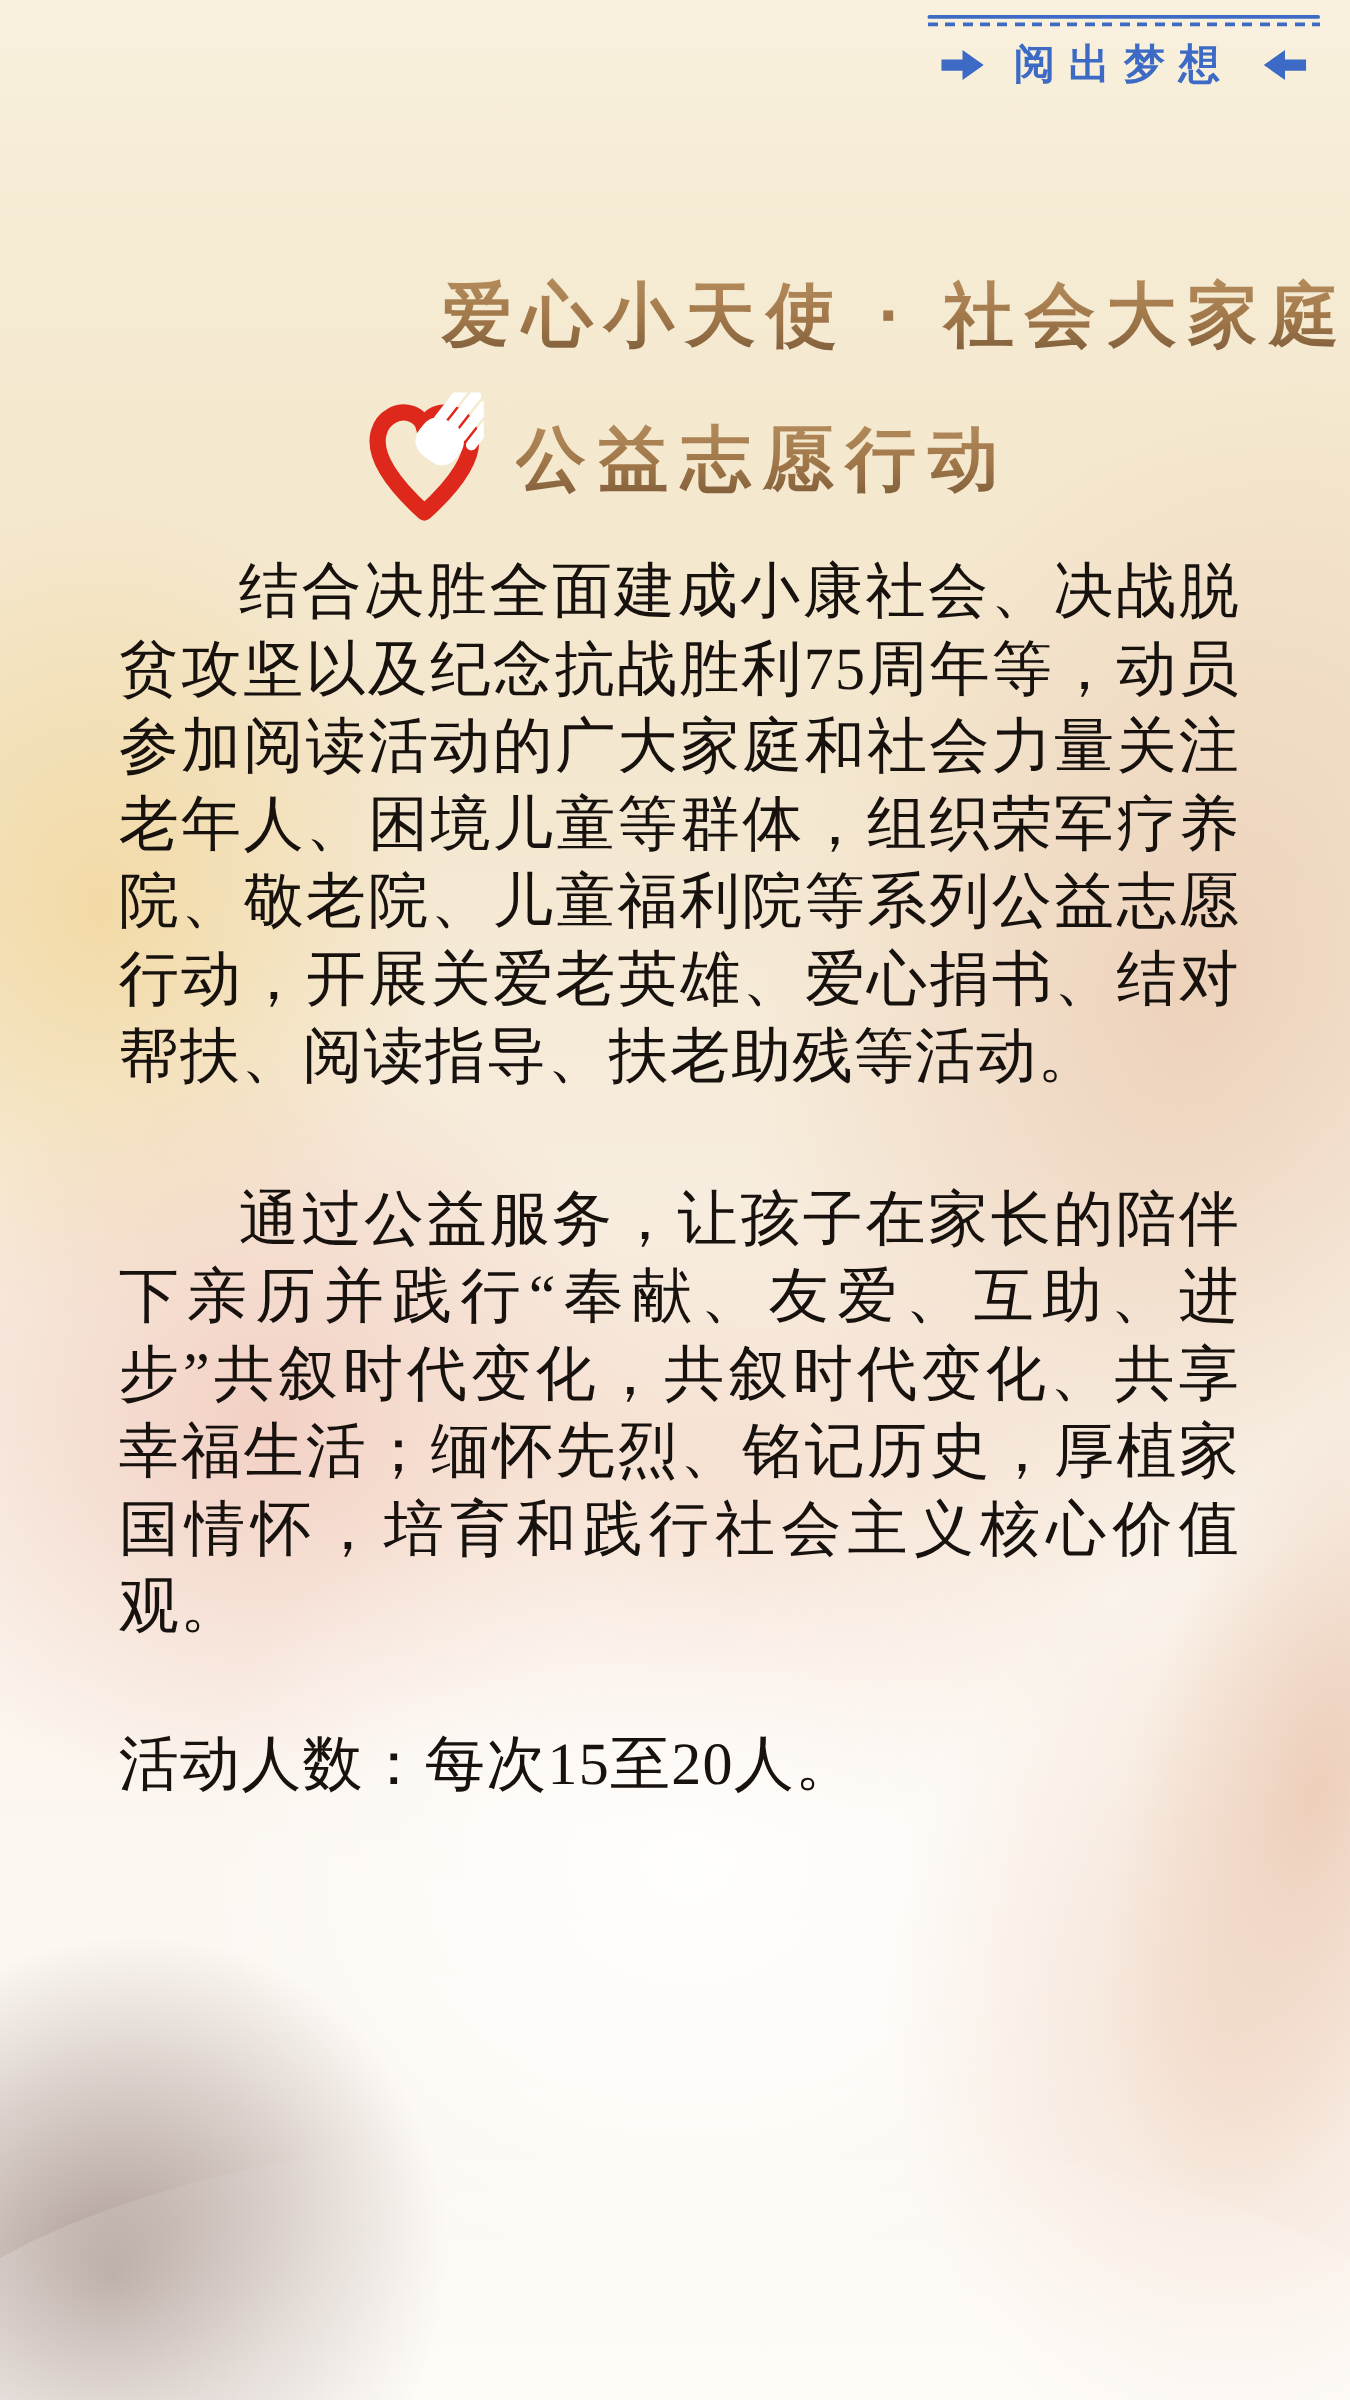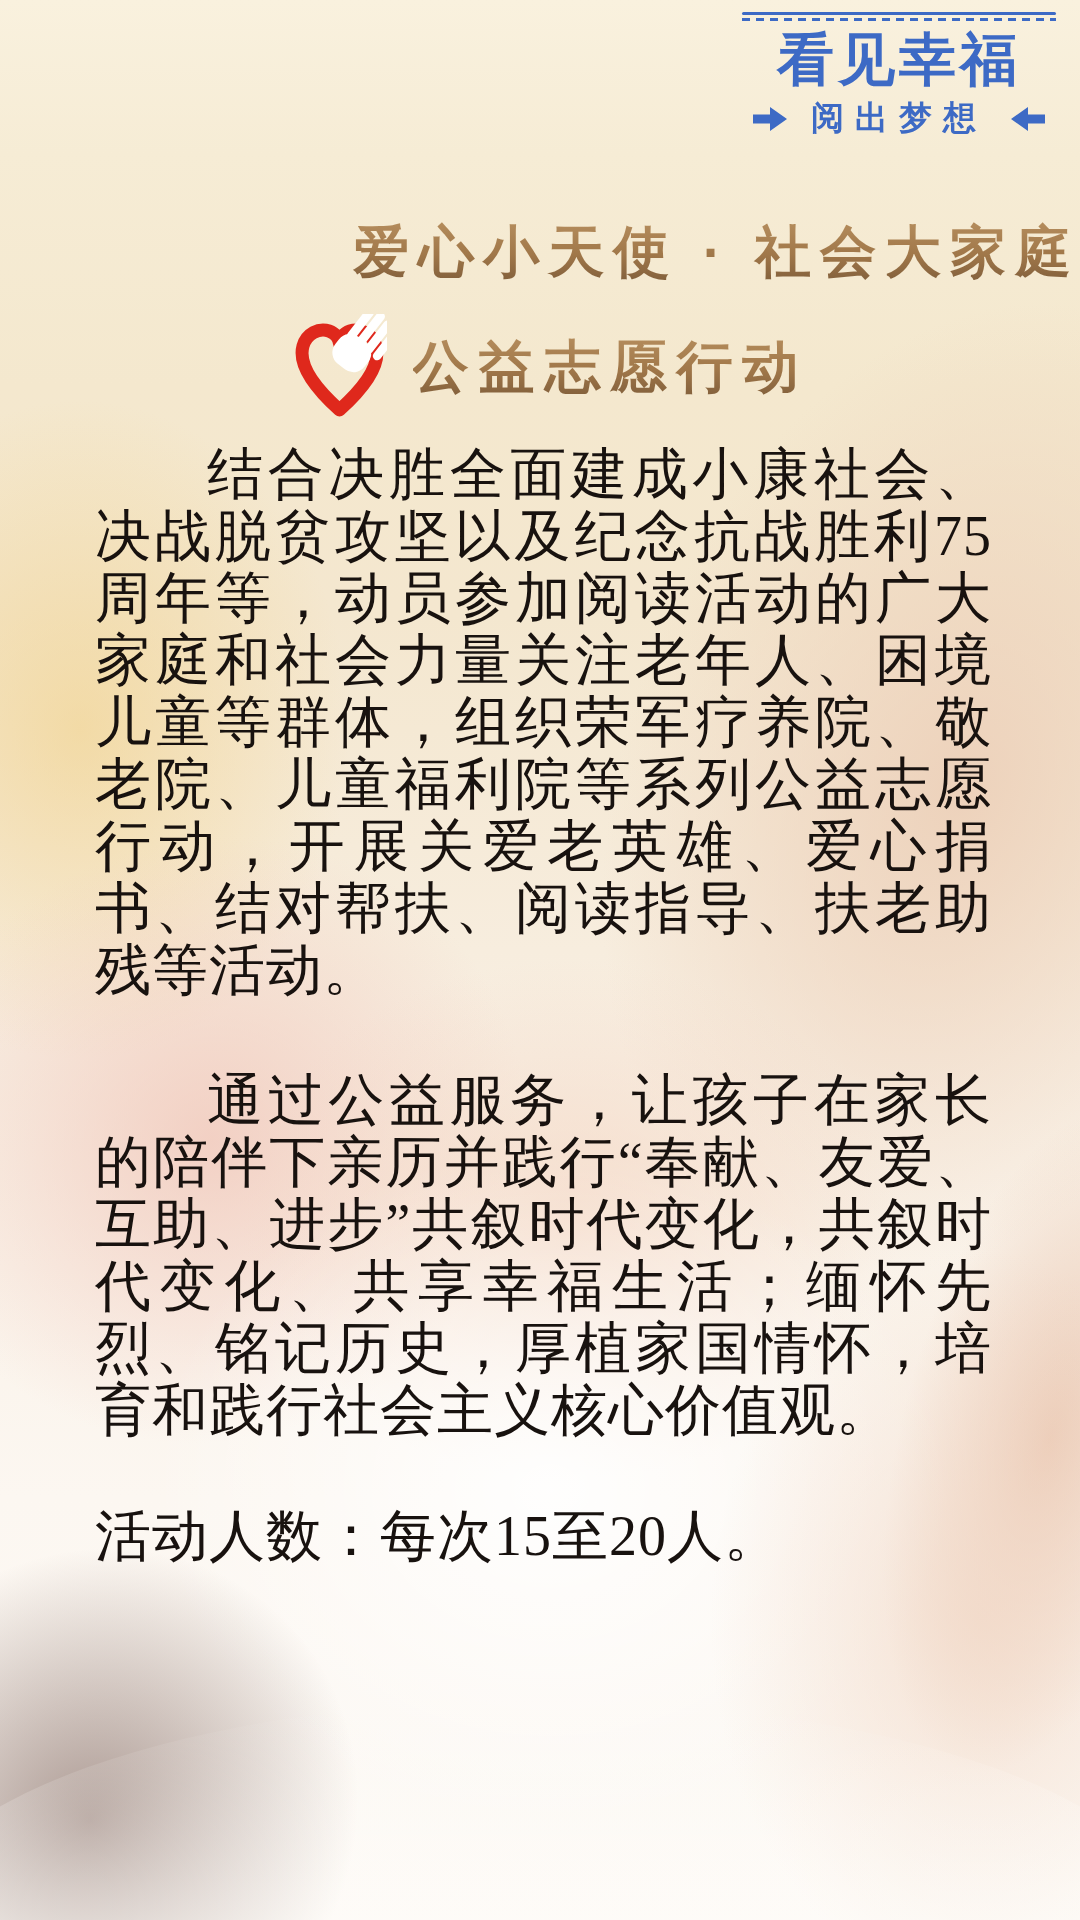--- a/index.html
+++ b/index.html
@@ -57,21 +57,21 @@
   .h2{
     margin:0;font-size:56px;line-height:60px;font-weight:800;letter-spacing:10px;white-space:nowrap;
     background:linear-gradient(180deg,#b48c5c 0%,#a07749 55%,#82603c 100%);
     -webkit-background-clip:text;background-clip:text;color:transparent;
   }
   .heart{width:95px;height:106px;flex:0 0 auto;}
   
   .content{
     position:absolute;left:95px;right:88px;top:443px;
     font-family:"Liberation Serif","DejaVu Serif",serif;
-    color:#18120f;font-size:56px;line-height:62px;letter-spacing:1px;
+    color:#18120f;font-size:48px;line-height:62px;letter-spacing:1px;
     text-align:justify;
   }
   .content p{margin:0;}
   .content p.indent{text-indent:2em;}
   .p2{margin-top:68px !important;}
   .d1{margin-top:64px !important;}
   .d2{margin-top:62px !important;}
 </style>
 </head>
 <body>
@@ -86,21 +86,20 @@
     <div class="finger-right"></div>
     <div class="white-glow"></div>
     <div class="hand-low-right"></div>
     <div class="arm-dark"></div>
     <div class="wash-bottom"></div>
   </div>
 
   <header class="logo">
     <div class="line-solid"></div>
     <div class="line-dashed"></div>
-    <div class="logo-title">看见幸福</div>
     <div class="logo-sub">
       <svg class="arrow-icon" width="34" height="24" viewBox="0 0 34 24" aria-hidden="true">
         <path d="M0 7.5 h17 v-7.5 l17 12 -17 12 v-7.5 h-17 Z" fill="#3d6ac5"></path>
       </svg>
       <span>阅出梦想</span>
       <svg class="arrow-icon" width="34" height="24" viewBox="0 0 34 24" aria-hidden="true">
         <path d="M34 7.5 h-17 v-7.5 l-17 12 17 12 v-7.5 h17 Z" fill="#3d6ac5"></path>
       </svg>
     </div>
   </header>

